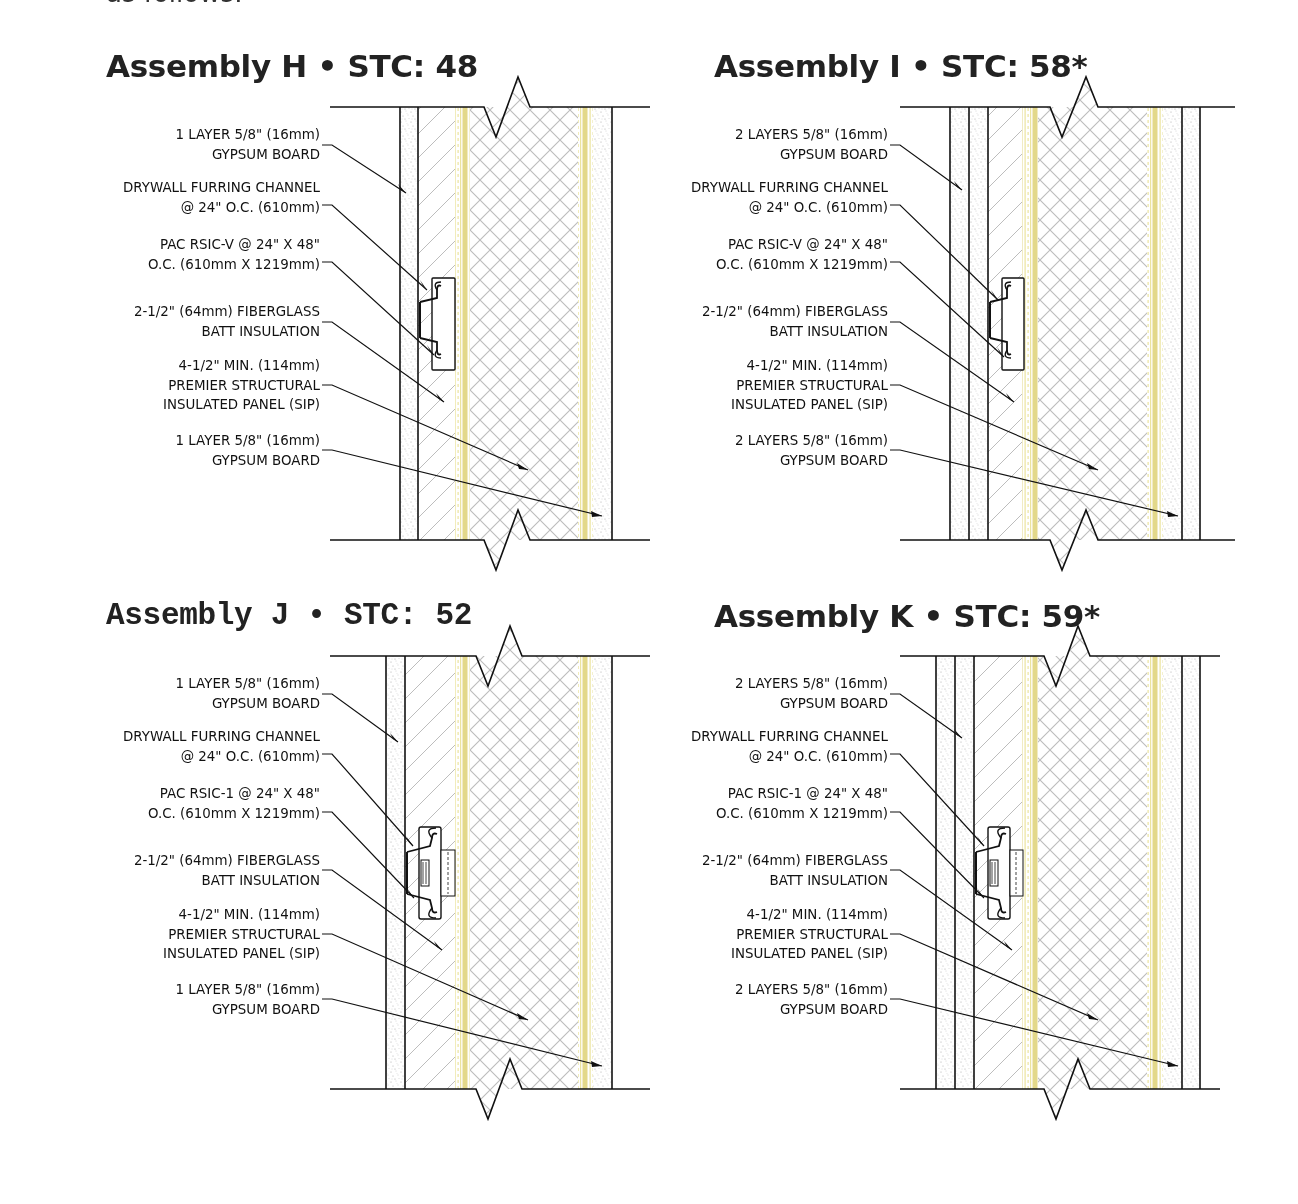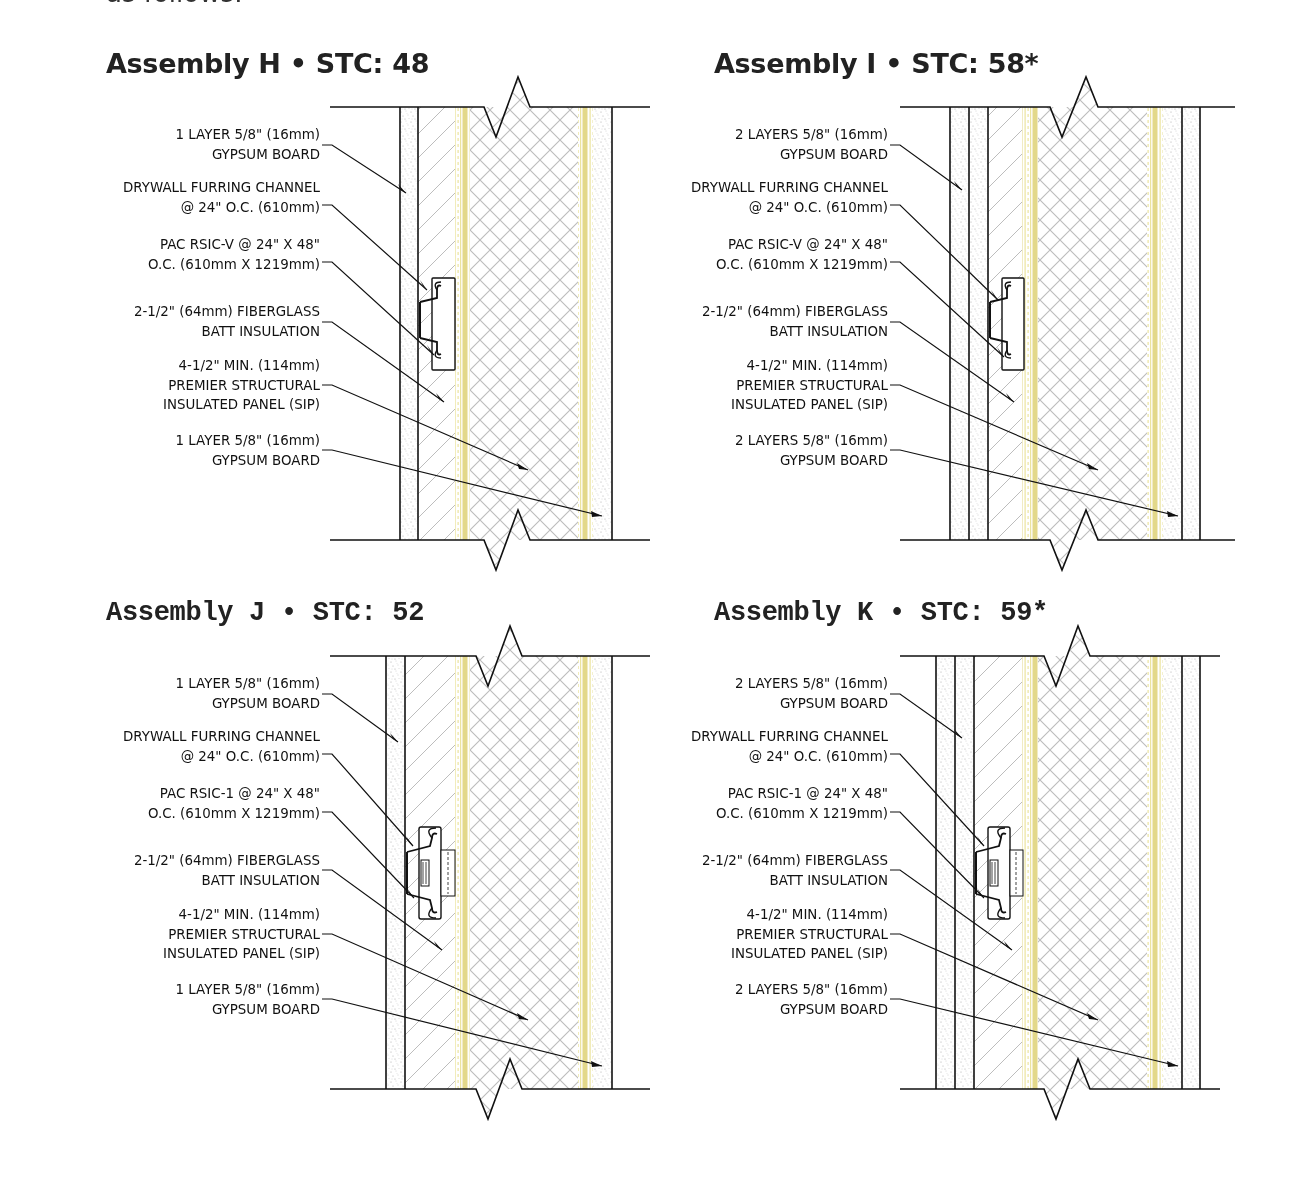--- a/index.html
+++ b/index.html
@@ -1,30 +1,30 @@
 <!DOCTYPE html>
 <html><head>
 <meta charset="utf-8">
 <style>
   html, body { margin:0; padding:0; background:#ffffff; }
   body { width:1298px; height:1204px; position:relative; overflow:hidden; font-family:"DejaVu Sans", sans-serif; color:#222; }
   .intro { position:absolute; left:106px; top:-22px; font-size:26px; color:#333; font-family:"DejaVu Sans", sans-serif; }
-  .title { position:absolute; font-family:"DejaVu Sans", sans-serif; font-weight:bold; font-size:27px; color:#222; letter-spacing:-0.3px; white-space:nowrap; }
+  .title { position:absolute; font-family:"DejaVu Sans", sans-serif; font-weight:bold; font-size:31px; color:#222; letter-spacing:-0.3px; white-space:nowrap; }
   .lbl { position:absolute; font-family:"DejaVu Sans", sans-serif; font-size:13.4px; line-height:19.5px; color:#111; text-align:right; white-space:nowrap; }
   svg.draw { position:absolute; left:0; top:0; }
 </style>
 </head>
 <body>
 
 <div class="intro">as follows:</div>
 
 <div class="title" style="left:106px;top:48px;">Assembly H • STC: 48</div>
 <div class="title" style="left:714px;top:48px;">Assembly I • STC: 58*</div>
 <div class="title" style="left:106px;top:598px;font-family:Liberation Mono, monospace;">Assembly J • STC: 52</div>
-<div class="title" style="left:714px;top:598px;font-family:Liberation Mono, monospace;">Assembly K • STC: 59*</div>
+<div class="title" style="left:714px;top:598px;">Assembly K • STC: 59*</div>
 
 <div>
   <div class="lbl" style="right:978px;top:125px;"><span>1 LAYER 5/8" (16mm)</span><br><span>GYPSUM BOARD</span></div>
   <div class="lbl" style="right:978px;top:178px;"><span>DRYWALL FURRING CHANNEL</span><br><span>@ 24" O.C. (610mm)</span></div>
   <div class="lbl" style="right:978px;top:235px;"><span>PAC RSIC-V @ 24" X 48"</span><br><span>O.C. (610mm X 1219mm)</span></div>
   <div class="lbl" style="right:978px;top:302px;"><span>2-1/2" (64mm) FIBERGLASS</span><br><span>BATT INSULATION</span></div>
   <div class="lbl" style="right:978px;top:356px;"><span>4-1/2" MIN. (114mm)</span><br><span>PREMIER STRUCTURAL</span><br><span>INSULATED PANEL (SIP)</span></div>
   <div class="lbl" style="right:978px;top:431px;"><span>1 LAYER 5/8" (16mm)</span><br><span>GYPSUM BOARD</span></div>
 </div>
 

